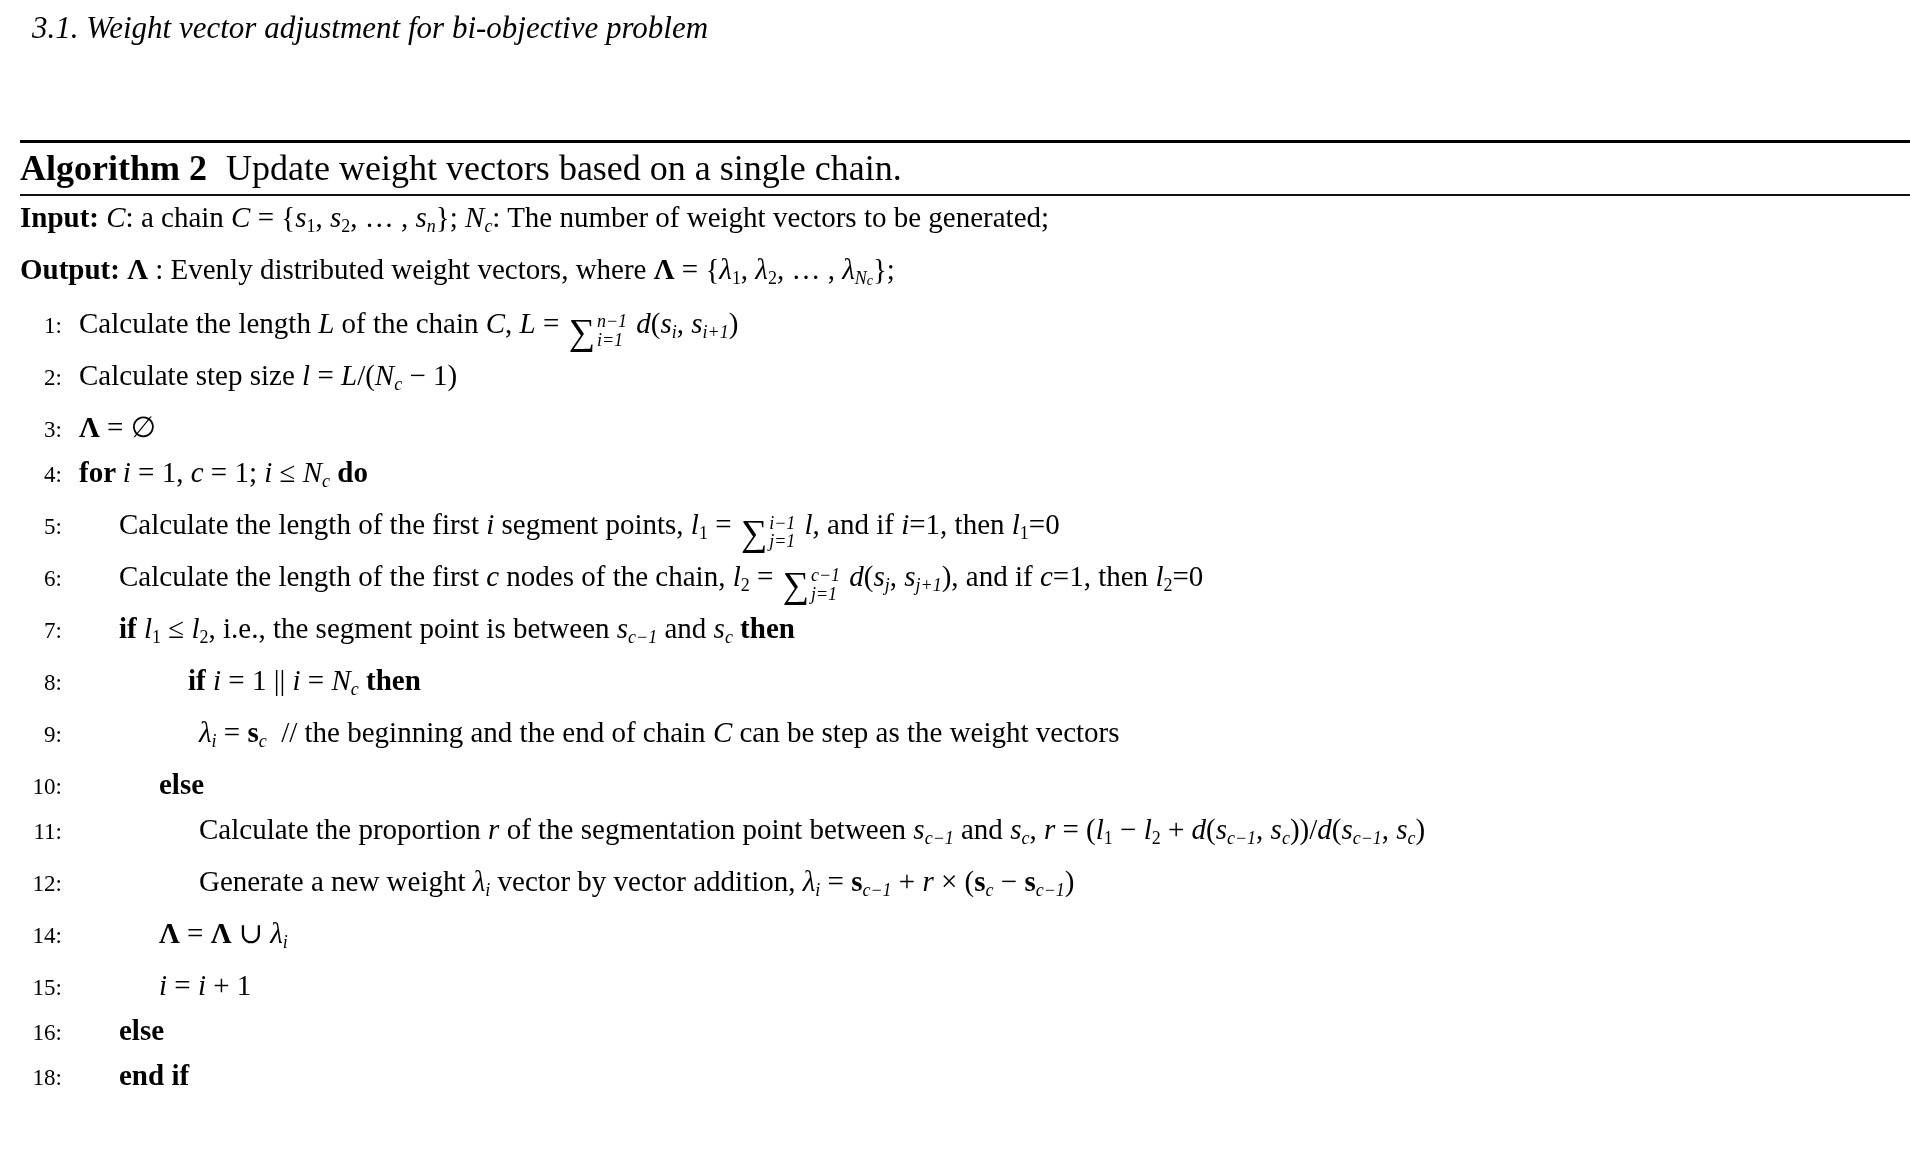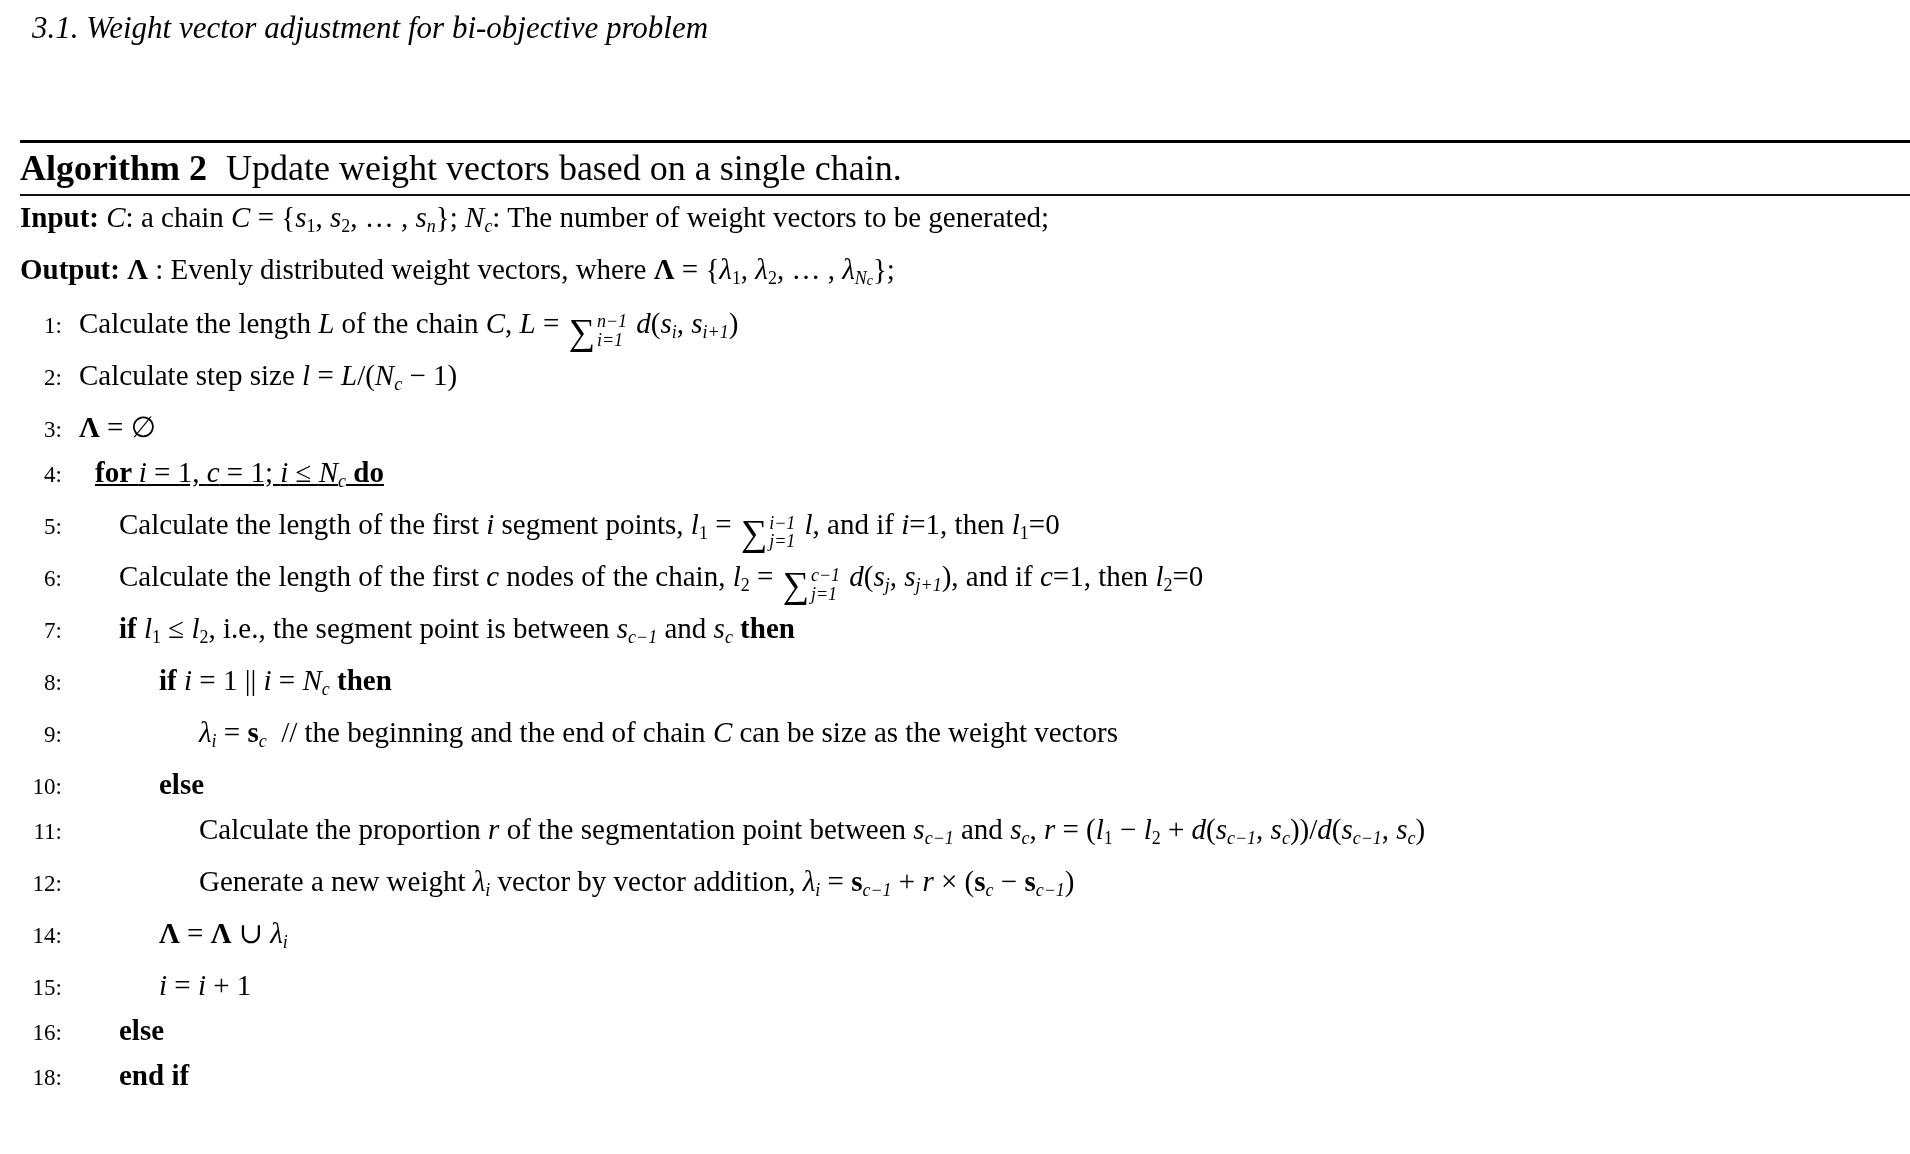--- a/index.html
+++ b/index.html
@@ -48,26 +48,26 @@
     <span class="b">Algorithm 2</span>
     <span>Update weight vectors based on a single chain.</span>
   </div>
   <div class="rule"></div>
   <div id="algo-body">
       <div class="row io"><span class="content"><span class="b">Input: </span><span class="i">C</span><span>: a chain </span><span class="i">C</span><span> = {</span><span class="i">s</span><span class="sub">1</span><span>, </span><span class="i">s</span><span class="sub">2</span><span>, … , </span><span class="i">s</span><span class="i sub">n</span><span>}; </span><span class="i">N</span><span class="i sub">c</span><span>: The number of weight vectors to be generated;</span></span></div>
       <div class="row io"><span class="content"><span class="b">Output: </span><span class="b">Λ</span><span> : Evenly distributed weight vectors, where </span><span class="b">Λ</span><span> = {</span><span class="i">λ</span><span class="sub">1</span><span>, </span><span class="i">λ</span><span class="sub">2</span><span>, … , </span><span class="i">λ</span><span class="i sub">N</span><span class="i sub2">c</span><span>};</span></span></div>
       <div class="row"><span class="num">1:</span><span class="content" style="margin-left: 0px;"><span>Calculate the length </span><span class="i">L</span><span> of the chain </span><span class="i">C</span><span>, </span><span class="i">L</span><span> = </span><span class="sum"><span class="sigma">∑</span><span class="lims"><span class="lim-sup">n−1</span><span class="lim-sub">i=1</span></span></span><span> </span><span class="i">d</span><span>(</span><span class="i">s</span><span class="i sub">i</span><span>, </span><span class="i">s</span><span class="i sub">i+1</span><span>)</span></span></div>
       <div class="row"><span class="num">2:</span><span class="content" style="margin-left: 0px;"><span>Calculate step size </span><span class="i">l</span><span> = </span><span class="i">L</span><span>/(</span><span class="i">N</span><span class="i sub">c</span><span> − 1)</span></span></div>
       <div class="row"><span class="num">3:</span><span class="content" style="margin-left: 0px;"><span class="b">Λ</span><span> = ∅</span></span></div>
-      <div class="row"><span class="num">4:</span><span class="content" style="margin-left: 16px; text-decoration: underline;"><span class="b">for </span><span class="i">i</span><span> = 1, </span><span class="i">c</span><span> = 1; </span><span class="i">i</span><span> ≤ </span><span class="i">N</span><span class="i sub">c</span><span class="b"> do</span></span></div>
+      <div class="row"><span class="num">4:</span><span class="content" style="margin-left: 0px;"><span class="b">for </span><span class="i">i</span><span> = 1, </span><span class="i">c</span><span> = 1; </span><span class="i">i</span><span> ≤ </span><span class="i">N</span><span class="i sub">c</span><span class="b"> do</span></span></div>
       <div class="row"><span class="num">5:</span><span class="content" style="margin-left: 40px;"><span>Calculate the length of the first </span><span class="i">i</span><span> segment points, </span><span class="i">l</span><span class="sub">1</span><span> = </span><span class="sum"><span class="sigma">∑</span><span class="lims"><span class="lim-sup">i−1</span><span class="lim-sub">j=1</span></span></span><span> </span><span class="i">l</span><span>, and if </span><span class="i">i</span><span>=1, then </span><span class="i">l</span><span class="sub">1</span><span>=0</span></span></div>
       <div class="row"><span class="num">6:</span><span class="content" style="margin-left: 40px;"><span>Calculate the length of the first </span><span class="i">c</span><span> nodes of the chain, </span><span class="i">l</span><span class="sub">2</span><span> = </span><span class="sum"><span class="sigma">∑</span><span class="lims"><span class="lim-sup">c−1</span><span class="lim-sub">j=1</span></span></span><span> </span><span class="i">d</span><span>(</span><span class="i">s</span><span class="i sub">j</span><span>, </span><span class="i">s</span><span class="i sub">j+1</span><span>), and if </span><span class="i">c</span><span>=1, then </span><span class="i">l</span><span class="sub">2</span><span>=0</span></span></div>
       <div class="row"><span class="num">7:</span><span class="content" style="margin-left: 40px;"><span class="b">if </span><span class="i">l</span><span class="sub">1</span><span> ≤ </span><span class="i">l</span><span class="sub">2</span><span>, i.e., the segment point is between </span><span class="i">s</span><span class="i sub">c−1</span><span> and </span><span class="i">s</span><span class="i sub">c</span><span class="b"> then</span></span></div>
-      <div class="row"><span class="num">8:</span><span class="content" style="margin-left: 80px;"><span class="b">if </span><span class="i">i</span><span> = 1 || </span><span class="i">i</span><span> = </span><span class="i">N</span><span class="i sub">c</span><span class="b"> then</span></span></div>
-      <div class="row"><span class="num">9:</span><span class="content" style="margin-left: 120px;"><span class="i">λ</span><span class="i sub">i</span><span> = </span><span class="b">s</span><span class="i sub">c</span><span>  // the beginning and the end of chain </span><span class="i">C</span><span> can be size as the weight vectors</span></span></div>
+      <div class="row"><span class="num">8:</span><span class="content" style="margin-left: 109px;"><span class="b">if </span><span class="i">i</span><span> = 1 || </span><span class="i">i</span><span> = </span><span class="i">N</span><span class="i sub">c</span><span class="b"> then</span></span></div>
+      <div class="row"><span class="num">9:</span><span class="content" style="margin-left: 120px;"><span class="i">λ</span><span class="i sub">i</span><span> = </span><span class="b">s</span><span class="i sub">c</span><span>  // the beginning and the end of chain </span><span class="i">C</span><span> can be step as the weight vectors</span></span></div>
       <div class="row"><span class="num">10:</span><span class="content" style="margin-left: 80px;"><span class="b">else</span></span></div>
       <div class="row"><span class="num">11:</span><span class="content" style="margin-left: 120px;"><span>Calculate the proportion </span><span class="i">r</span><span> of the segmentation point between </span><span class="i">s</span><span class="i sub">c−1</span><span> and </span><span class="i">s</span><span class="i sub">c</span><span>, </span><span class="i">r</span><span> = (</span><span class="i">l</span><span class="sub">1</span><span> − </span><span class="i">l</span><span class="sub">2</span><span> + </span><span class="i">d</span><span>(</span><span class="i">s</span><span class="i sub">c−1</span><span>, </span><span class="i">s</span><span class="i sub">c</span><span>))/</span><span class="i">d</span><span>(</span><span class="i">s</span><span class="i sub">c−1</span><span>, </span><span class="i">s</span><span class="i sub">c</span><span>)</span></span></div>
       <div class="row"><span class="num">12:</span><span class="content" style="margin-left: 120px;"><span>Generate a new weight </span><span class="i">λ</span><span class="i sub">i</span><span> vector by vector addition, </span><span class="i">λ</span><span class="i sub">i</span><span> = </span><span class="b">s</span><span class="i sub">c−1</span><span> + </span><span class="i">r</span><span> × (</span><span class="b">s</span><span class="i sub">c</span><span> − </span><span class="b">s</span><span class="i sub">c−1</span><span>)</span></span></div>
       <div class="row"><span class="num">14:</span><span class="content" style="margin-left: 80px;"><span class="b">Λ</span><span> = </span><span class="b">Λ</span><span> ∪ </span><span class="i">λ</span><span class="i sub">i</span></span></div>
       <div class="row"><span class="num">15:</span><span class="content" style="margin-left: 80px;"><span class="i">i</span><span> = </span><span class="i">i</span><span> + 1</span></span></div>
       <div class="row"><span class="num">16:</span><span class="content" style="margin-left: 40px;"><span class="b">else</span></span></div>
       <div class="row"><span class="num">18:</span><span class="content" style="margin-left: 40px;"><span class="b">end if</span></span></div>
     </div>
 
 </div>

